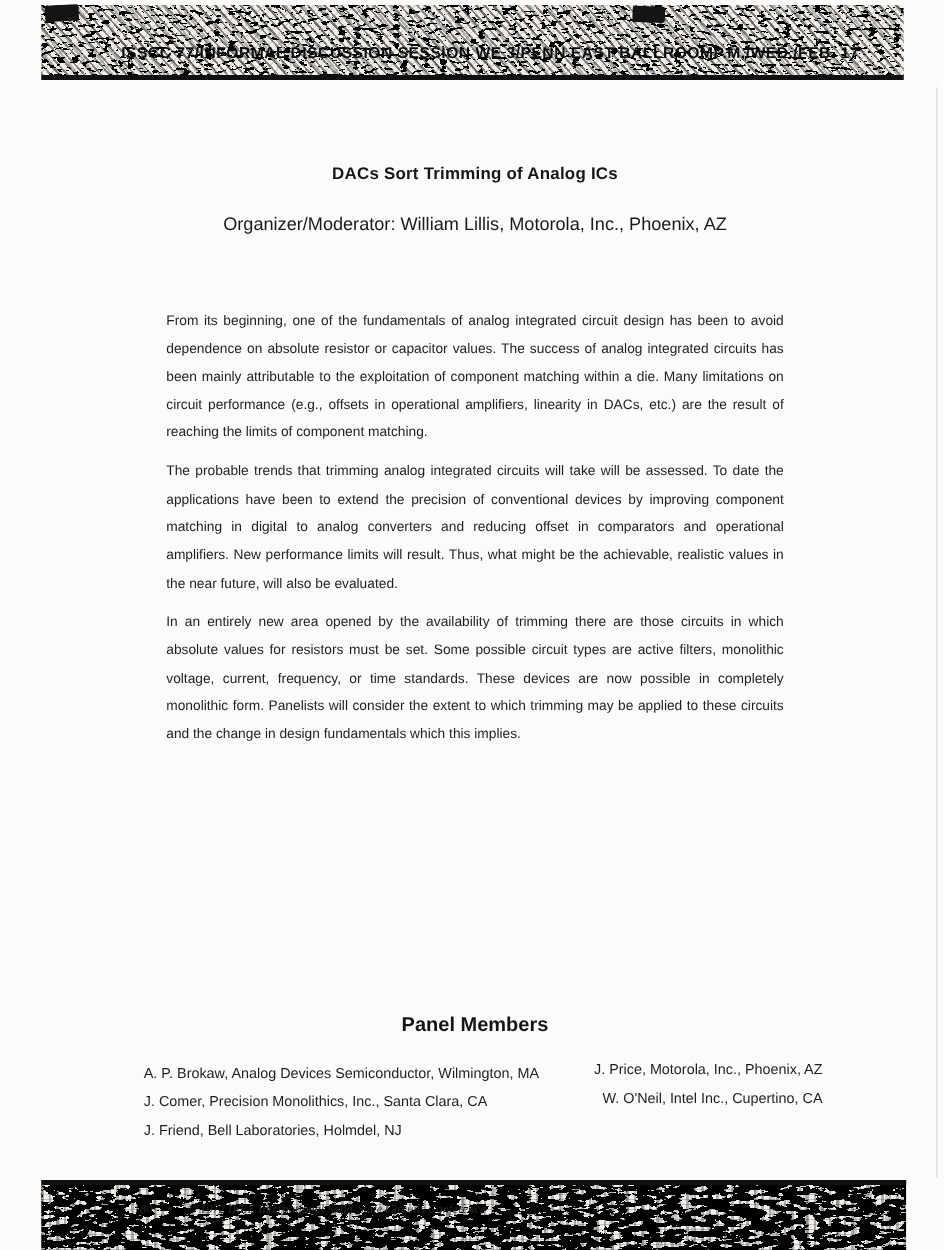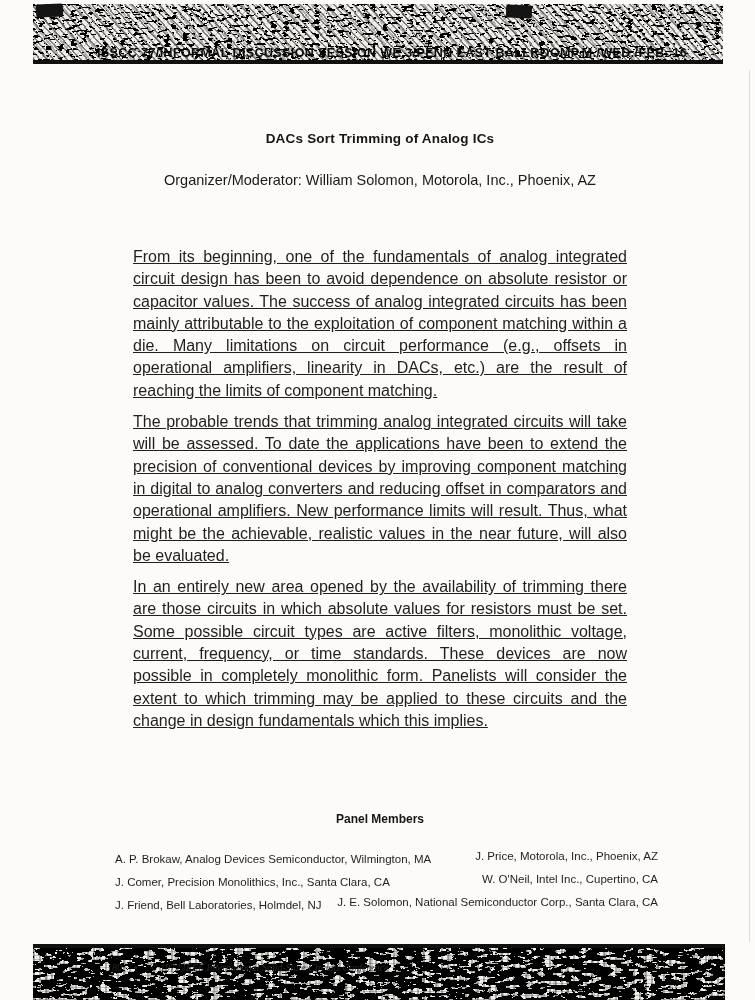--- a/index.html
+++ b/index.html
@@ -39,21 +39,21 @@
     border-top: 4px solid #101010;
   }
   .noise-svg {
     position: absolute; inset: 0;
     width: 100%; height: 100%;
     display: block;
   }
   .banner-text-row {
     position: absolute; left: 0; right: 0; top: 26px;
     display: flex; 
-    padding: 16px 50px 0 64px;
+    padding: 5px 50px 0 64px;
     font-weight: bold;
     font-size: 12.5px;
     letter-spacing: 0.4px;
     color: #0c0c0c;
     white-space: nowrap;
   }
   .ink-blot {
     position: absolute;
     background: #141414;
     border-radius: 2px;
@@ -84,33 +84,32 @@
     color: #161616;
   }
   .organizer {
     position: absolute; left: 53px; top: 172px; width: 654px;
     text-align: center;
     font-size: 14.5px;
     color: #1a1a1a;
   }
   .abstract {
     position: absolute; left: 133px; top: 246px; width: 494px;
-    font-size: 16px;
+    font-size: 11px;
     line-height: 22.3px;
     text-align: justify;
     color: #1f1f1f;
-    text-decoration: underline;
   }
   .abstract p { margin: 0 0 9px 0; }
 
   .panel-heading {
     position: absolute; left: 133px; top: 812px; width: 494px;
     text-align: center;
     font-weight: bold;
-    font-size: 12px;
+    font-size: 16px;
     color: #161616;
   }
   .panel-col {
     position: absolute;
     font-size: 11.5px;
     color: #1f1f1f;
     white-space: nowrap;
   }
   .panel-col div { margin-bottom: 9px; line-height: 14px; }
   .panel-left  { left: 115px; top: 852px; text-align: left; }
@@ -134,45 +133,44 @@
           <feColorMatrix type="matrix" values="0 0 0 0 0  0 0 0 0 0  0 0 0 0 0  0.9 0.9 0.9 0 -1.0"></feColorMatrix>
           <feComponentTransfer>
               <feFuncA type="discrete" tableValues="0 0 1 1"></feFuncA>
             </feComponentTransfer>
         </filter>
       </defs>
       <rect width="100%" height="100%" filter="url(#speckleTop)"></rect>
     </svg>
     <div class="banner-text-row">
       <span>ISSCC 77/INFORMAL DISCUSSION SESSION WE 3/PENN EAST BALLROOM</span>
-      <span>P.M./WED./FEB. 16</span>
+      <span>P.M./WED./FEB. 17</span>
     </div>
   </div>
   <div class="ink-blot blot-a"></div>
   <div class="ink-blot blot-b"></div>
 
   <div class="doc-title">DACs Sort Trimming of Analog ICs</div>
-  <div class="organizer">Organizer/Moderator: William Solomon, Motorola, Inc., Phoenix, AZ</div>
+  <div class="organizer">Organizer/Moderator: William Lillis, Motorola, Inc., Phoenix, AZ</div>
 
   <div class="abstract">
     <p>From its beginning, one of the fundamentals of analog integrated circuit design has been to avoid dependence on absolute resistor or capacitor values. The success of analog integrated circuits has been mainly attributable to the exploitation of component matching within a die. Many limitations on circuit performance (e.g., offsets in operational amplifiers, linearity in DACs, etc.) are the result of reaching the limits of component matching.</p>
     <p>The probable trends that trimming analog integrated circuits will take will be assessed. To date the applications have been to extend the precision of conventional devices by improving component matching in digital to analog converters and reducing offset in comparators and operational amplifiers. New performance limits will result. Thus, what might be the achievable, realistic values in the near future, will also be evaluated.</p>
     <p>In an entirely new area opened by the availability of trimming there are those circuits in which absolute values for resistors must be set. Some possible circuit types are active filters, monolithic voltage, current, frequency, or time standards. These devices are now possible in completely monolithic form. Panelists will consider the extent to which trimming may be applied to these circuits and the change in design fundamentals which this implies.</p>
   </div>
 
   <div class="panel-heading">Panel Members</div>
   <div class="panel-col panel-left">
     <div>A. P. Brokaw, Analog Devices Semiconductor, Wilmington, MA</div>
     <div>J. Comer, Precision Monolithics, Inc., Santa Clara, CA</div>
     <div>J. Friend, Bell Laboratories, Holmdel, NJ</div>
   </div>
   <div class="panel-col panel-right">
     <div>J. Price, Motorola, Inc., Phoenix, AZ</div>
     <div>W. O'Neil, Intel Inc., Cupertino, CA</div>
-    <div>J. E. Solomon, National Semiconductor Corp., Santa Clara, CA</div>
   </div>
 
   <div class="banner banner-bottom">
     <svg class="noise-svg" preserveAspectRatio="none" aria-hidden="true">
       <defs>
         <filter id="speckleBottom" x="0" y="0" width="100%" height="100%">
           <feTurbulence type="fractalNoise" baseFrequency="0.09 0.24" numOctaves="4" seed="29"></feTurbulence>
           <feColorMatrix type="matrix" values="0 0 0 0 0  0 0 0 0 0  0 0 0 0 0  1.0 1.0 1.0 0 -1.05"></feColorMatrix>
           <feComponentTransfer>
               <feFuncA type="discrete" tableValues="0 1 1"></feFuncA>

